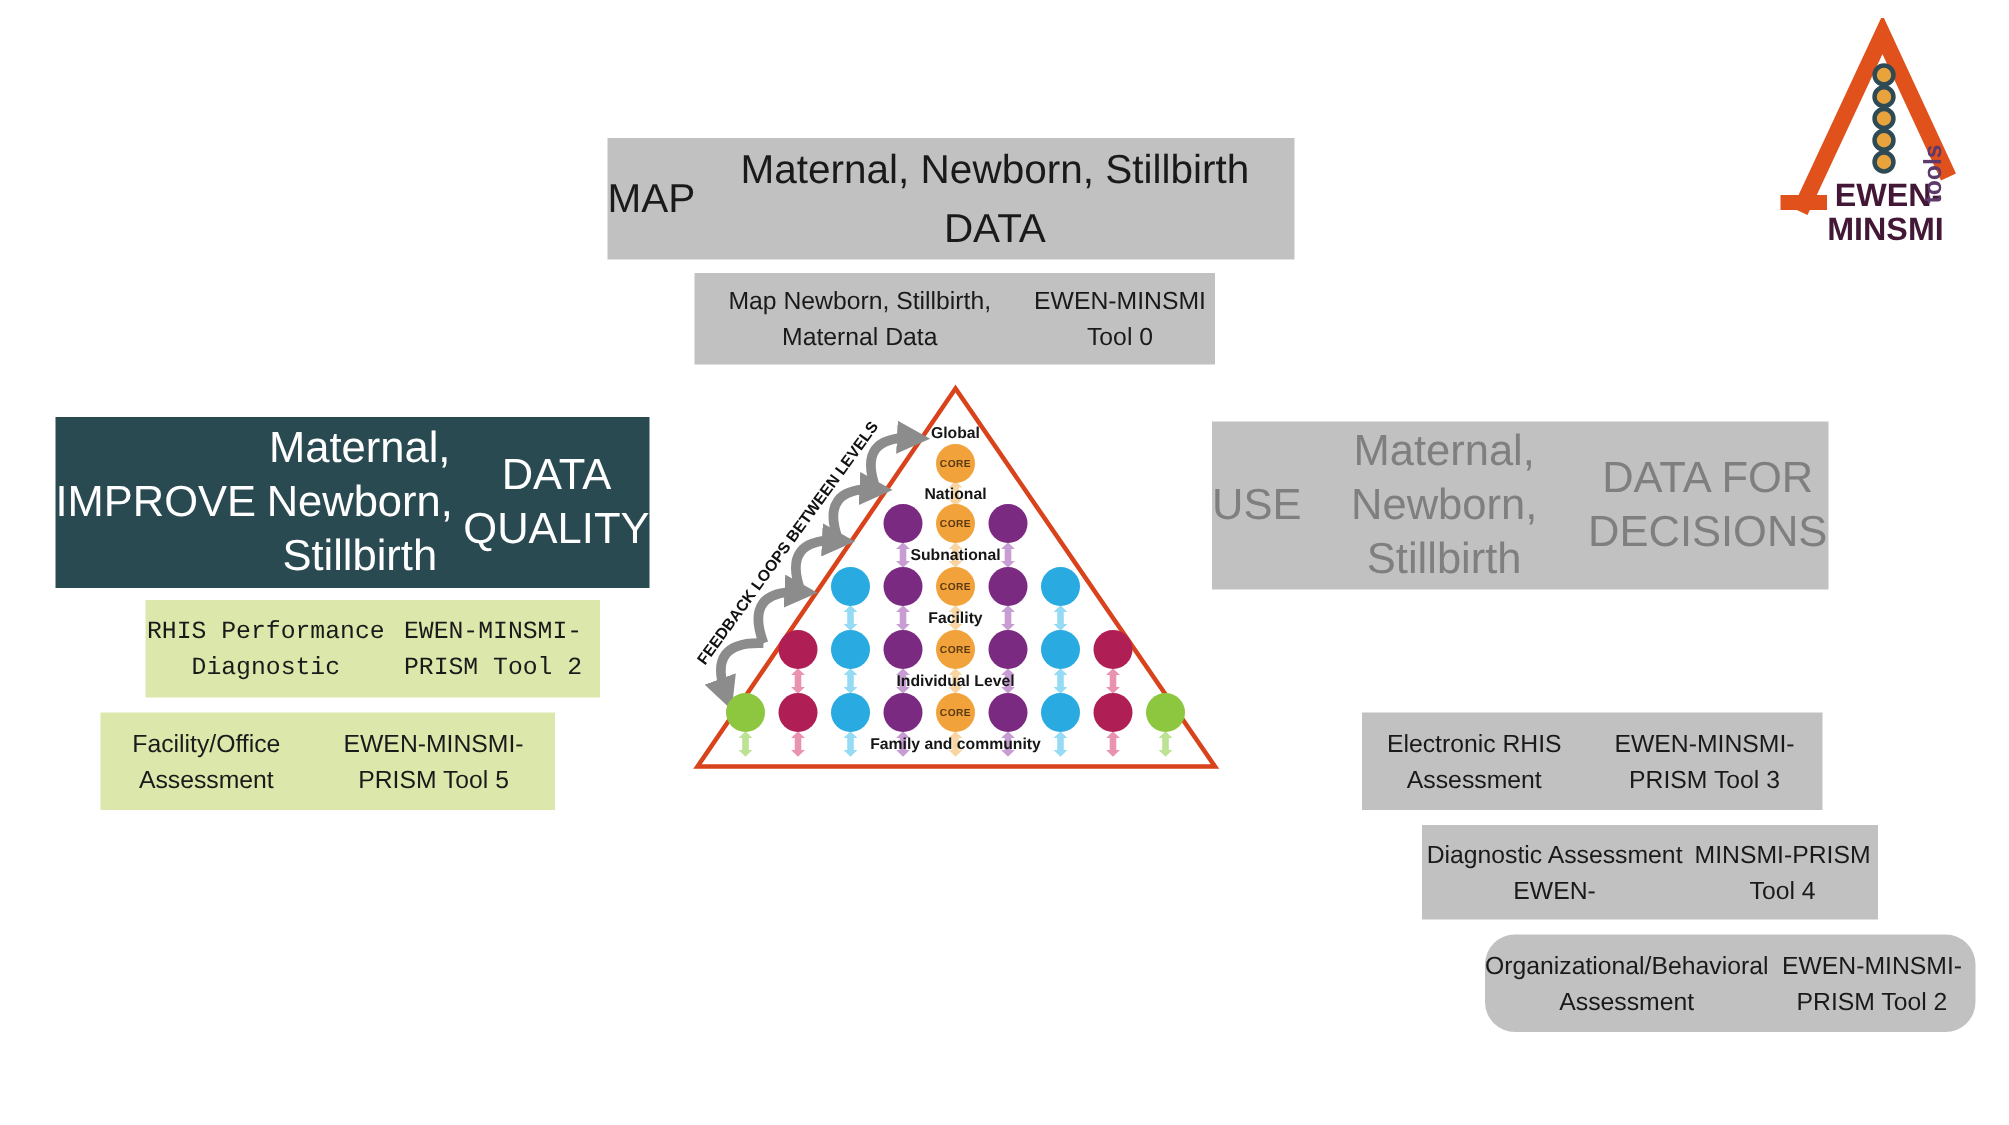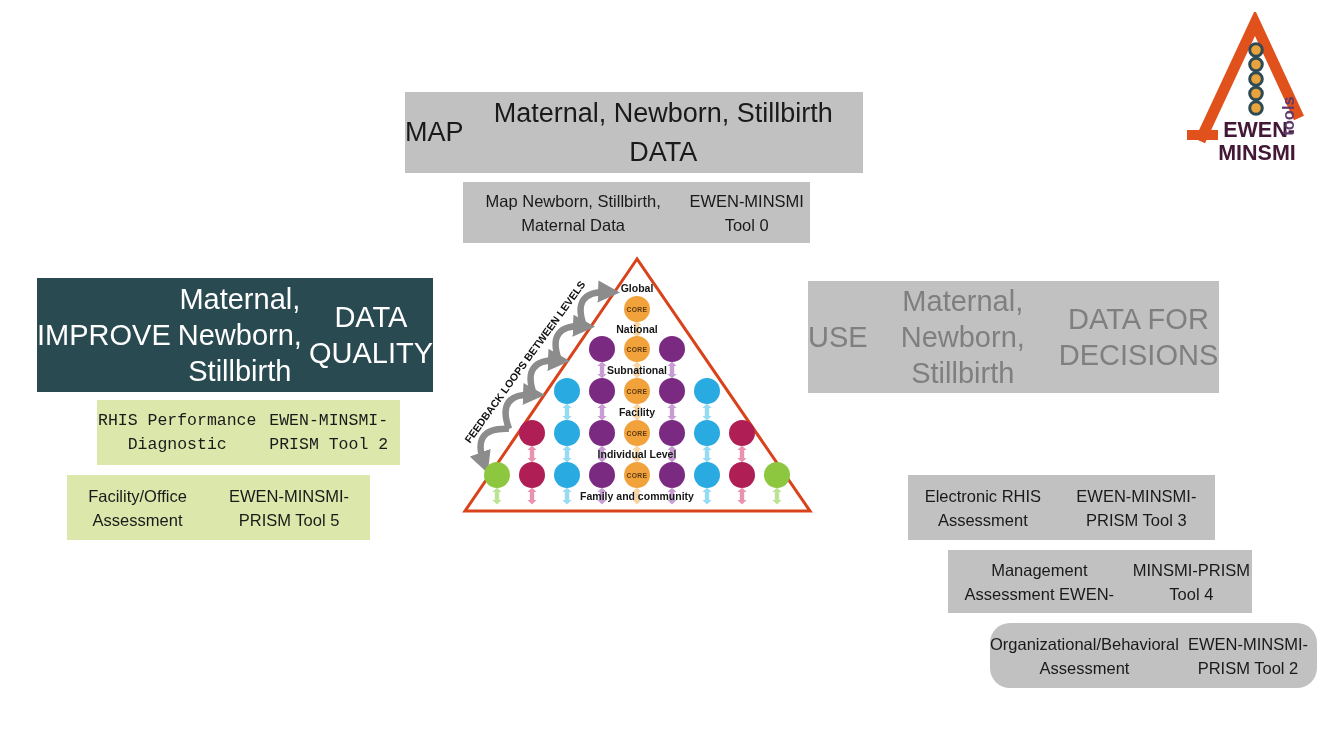--- a/index.html
+++ b/index.html
@@ -53,21 +53,21 @@
     <div>USE</div>
     <div>Maternal, Newborn, Stillbirth</div>
     <div>DATA FOR DECISIONS</div>
   </div>
 
   <div class="box gray sm" style="left:908px;top:475px;width:307px;height:65px;">
     <div>Electronic RHIS Assessment</div>
     <div>EWEN-MINSMI-PRISM Tool 3</div>
   </div>
   <div class="box gray sm" style="left:948px;top:550px;width:304px;height:63px;">
-    <div>Management Assessment EWEN-</div>
+    <div>Diagnostic Assessment EWEN-</div>
     <div>MINSMI-PRISM Tool 4</div>
   </div>
   <div class="box gray sm" style="left:990px;top:623px;width:327px;height:65px;border-radius:20px;">
     <div>Organizational/Behavioral Assessment</div>
     <div>EWEN-MINSMI-PRISM Tool 2</div>
   </div>
 
   <svg id="py" style="position:absolute;left:430px;top:252px;" width="440" height="280" viewBox="430 252 440 280">
     <defs>
       <marker id="ah" markerWidth="3.4" markerHeight="3.4" refX="1.7" refY="1.7" orient="auto" markerUnits="strokeWidth">

